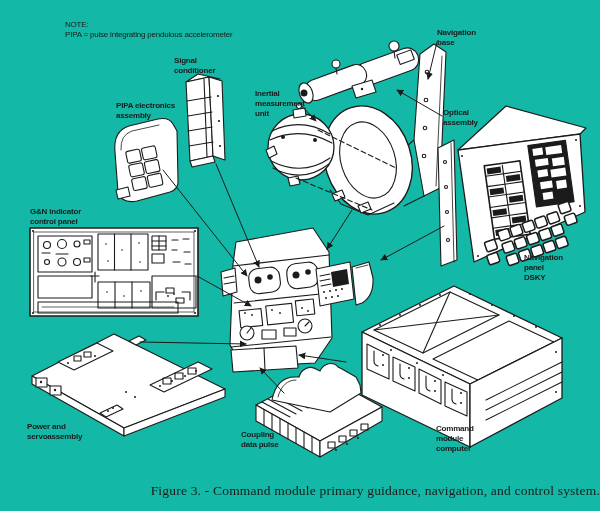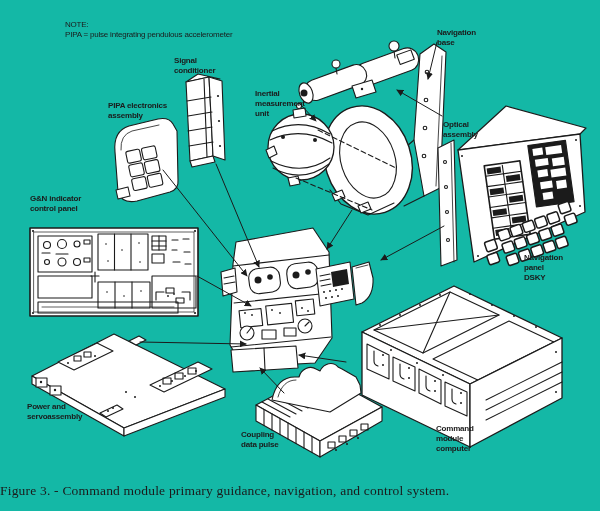--- a/index.html
+++ b/index.html
@@ -2,21 +2,21 @@
 <html><head>
 <meta charset="utf-8">
 <style>
   html,body{margin:0;padding:0;background:#fff;}
   .page{position:relative;width:600px;height:511px;background:#14b8a6;overflow:hidden;
         font-family:"Liberation Sans",sans-serif;color:#1b1b1b;}
   .art{position:absolute;left:0;top:0;}
   .label{position:absolute;font-size:8px;line-height:1.22;letter-spacing:-0.2px;
          white-space:pre-line;color:#1b1b1b;font-weight:bold;}
   .note{position:absolute;left:65px;top:20px;font-size:8px;line-height:1.28;letter-spacing:-0.2px;}
-  .caption{position:absolute;left:0;right:0;top:483px;text-align:left;
+  .caption{position:absolute;left:0;right:0;top:483px;text-align:right;
            font-family:"Liberation Serif",serif;font-size:13.5px;letter-spacing:0.2px;color:#1b1b1b;}
 </style>
 </head>
 <body>
 
 <div class="page">
 
 <svg class="art" width="600" height="511" viewBox="0 0 600 511">
   <defs>
     <marker id="arw" viewBox="0 0 10 10" refX="9" refY="5" markerWidth="7" markerHeight="7" orient="auto">
@@ -404,35 +404,35 @@
   </g>
 </svg>
 
 <div class="note">
   <div>NOTE:</div>
   <div>PIPA = pulse integrating pendulous accelerometer</div>
 </div>
 
 <div class="label" style="left:174px;top:56px">Signal
 conditioner</div>
-<div class="label" style="left:108px;top:101px">PIPA electronics
+<div class="label" style="left:116px;top:101px">PIPA electronics
 assembly</div>
 <div class="label" style="left:255px;top:89px">Inertial
 measurement
 unit</div>
 <div class="label" style="left:437px;top:28px">Navigation
 base</div>
-<div class="label" style="left:443px;top:120px">Optical
+<div class="label" style="left:443px;top:108px">Optical
 assembly</div>
-<div class="label" style="left:30px;top:194px">G&amp;N indicator
+<div class="label" style="left:30px;top:207px">G&amp;N indicator
 control panel</div>
 <div class="label" style="left:524px;top:253px">Navigation
 panel
 DSKY</div>
-<div class="label" style="left:27px;top:402px">Power and
+<div class="label" style="left:27px;top:422px">Power and
 servoassembly</div>
 <div class="label" style="left:241px;top:430px">Coupling
 data pulse</div>
 <div class="label" style="left:436px;top:424px">Command
 module
 computer</div>
 
 <div class="caption">Figure 3. - Command module primary guidance, navigation, and control system.</div>
 
 </div>

